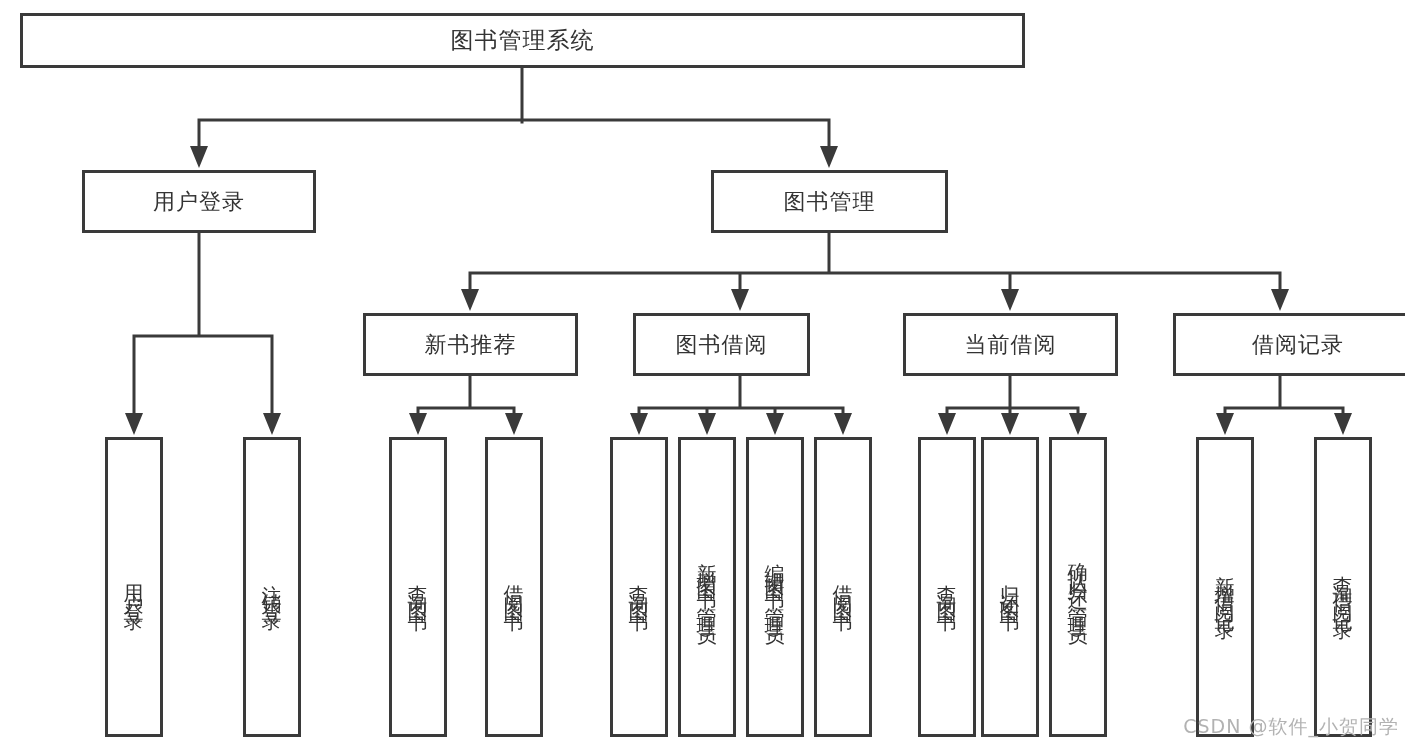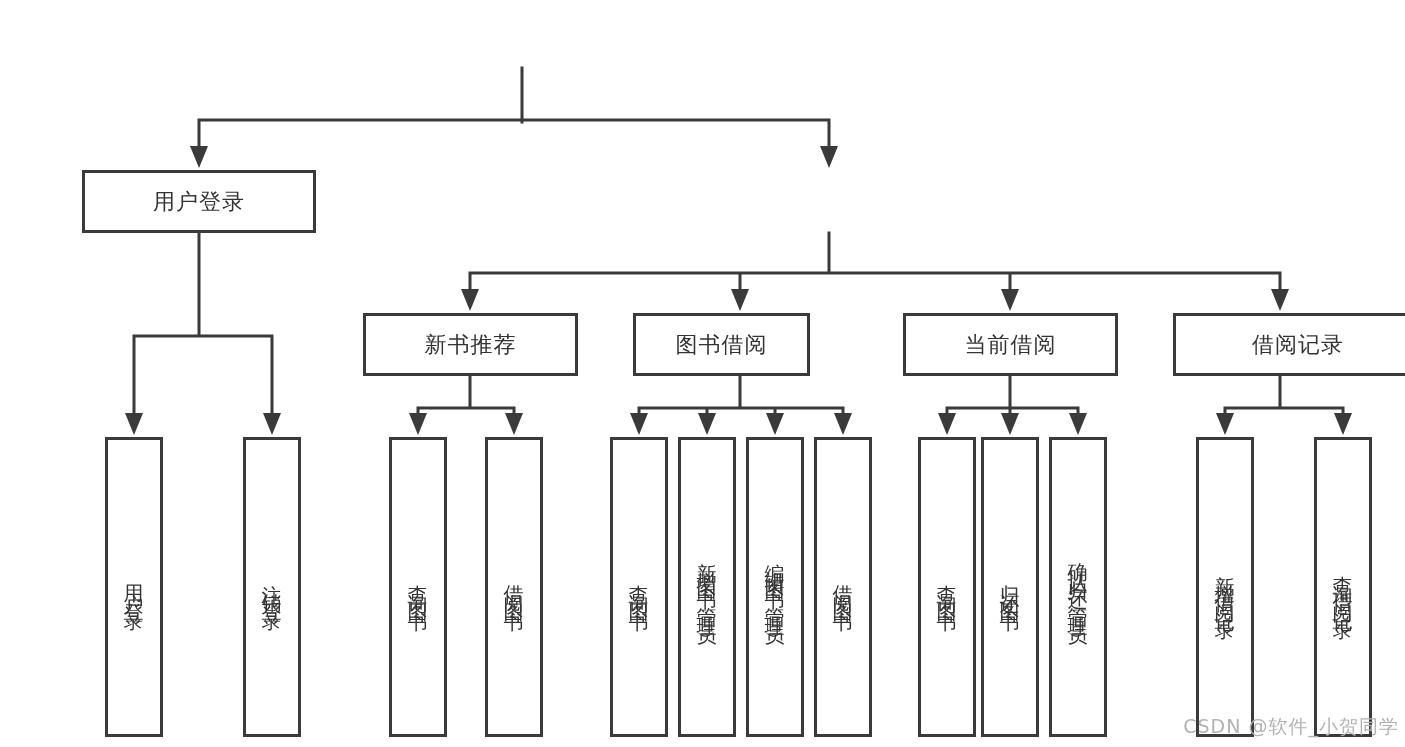--- a/index.html
+++ b/index.html
@@ -96,23 +96,29 @@
              M461 289 L479 289 L470 311 Z  M731 289 L749 289 L740 311 Z
              M1001 289 L1019 289 L1010 311 Z  M1271 289 L1289 289 L1280 311 Z
              M409 413 L427 413 L418 435 Z  M505 413 L523 413 L514 435 Z
              M630 413 L648 413 L639 435 Z  M698 413 L716 413 L707 435 Z
              M766 413 L784 413 L775 435 Z  M834 413 L852 413 L843 435 Z
              M938 413 L956 413 L947 435 Z  M1001 413 L1019 413 L1010 435 Z
              M1069 413 L1087 413 L1078 435 Z
              M1216 413 L1234 413 L1225 435 Z  M1334 413 L1352 413 L1343 435 Z" fill="currentColor" stroke="none"></path>
   </svg>
 
+  <div class="box title-box">
+    <span class="h-label">图书管理系统</span>
+  </div>
 
   <div class="box n-user-login">
     <span class="h-label">用户登录</span>
+  </div>
+  <div class="box n-book-mgmt">
+    <span class="h-label">图书管理</span>
   </div>
 
   <div class="box n-l3-0">
     <span class="h-label">新书推荐</span>
   </div>
   <div class="box n-l3-1">
     <span class="h-label">图书借阅</span>
   </div>
   <div class="box n-l3-2">
     <span class="h-label">当前借阅</span>

